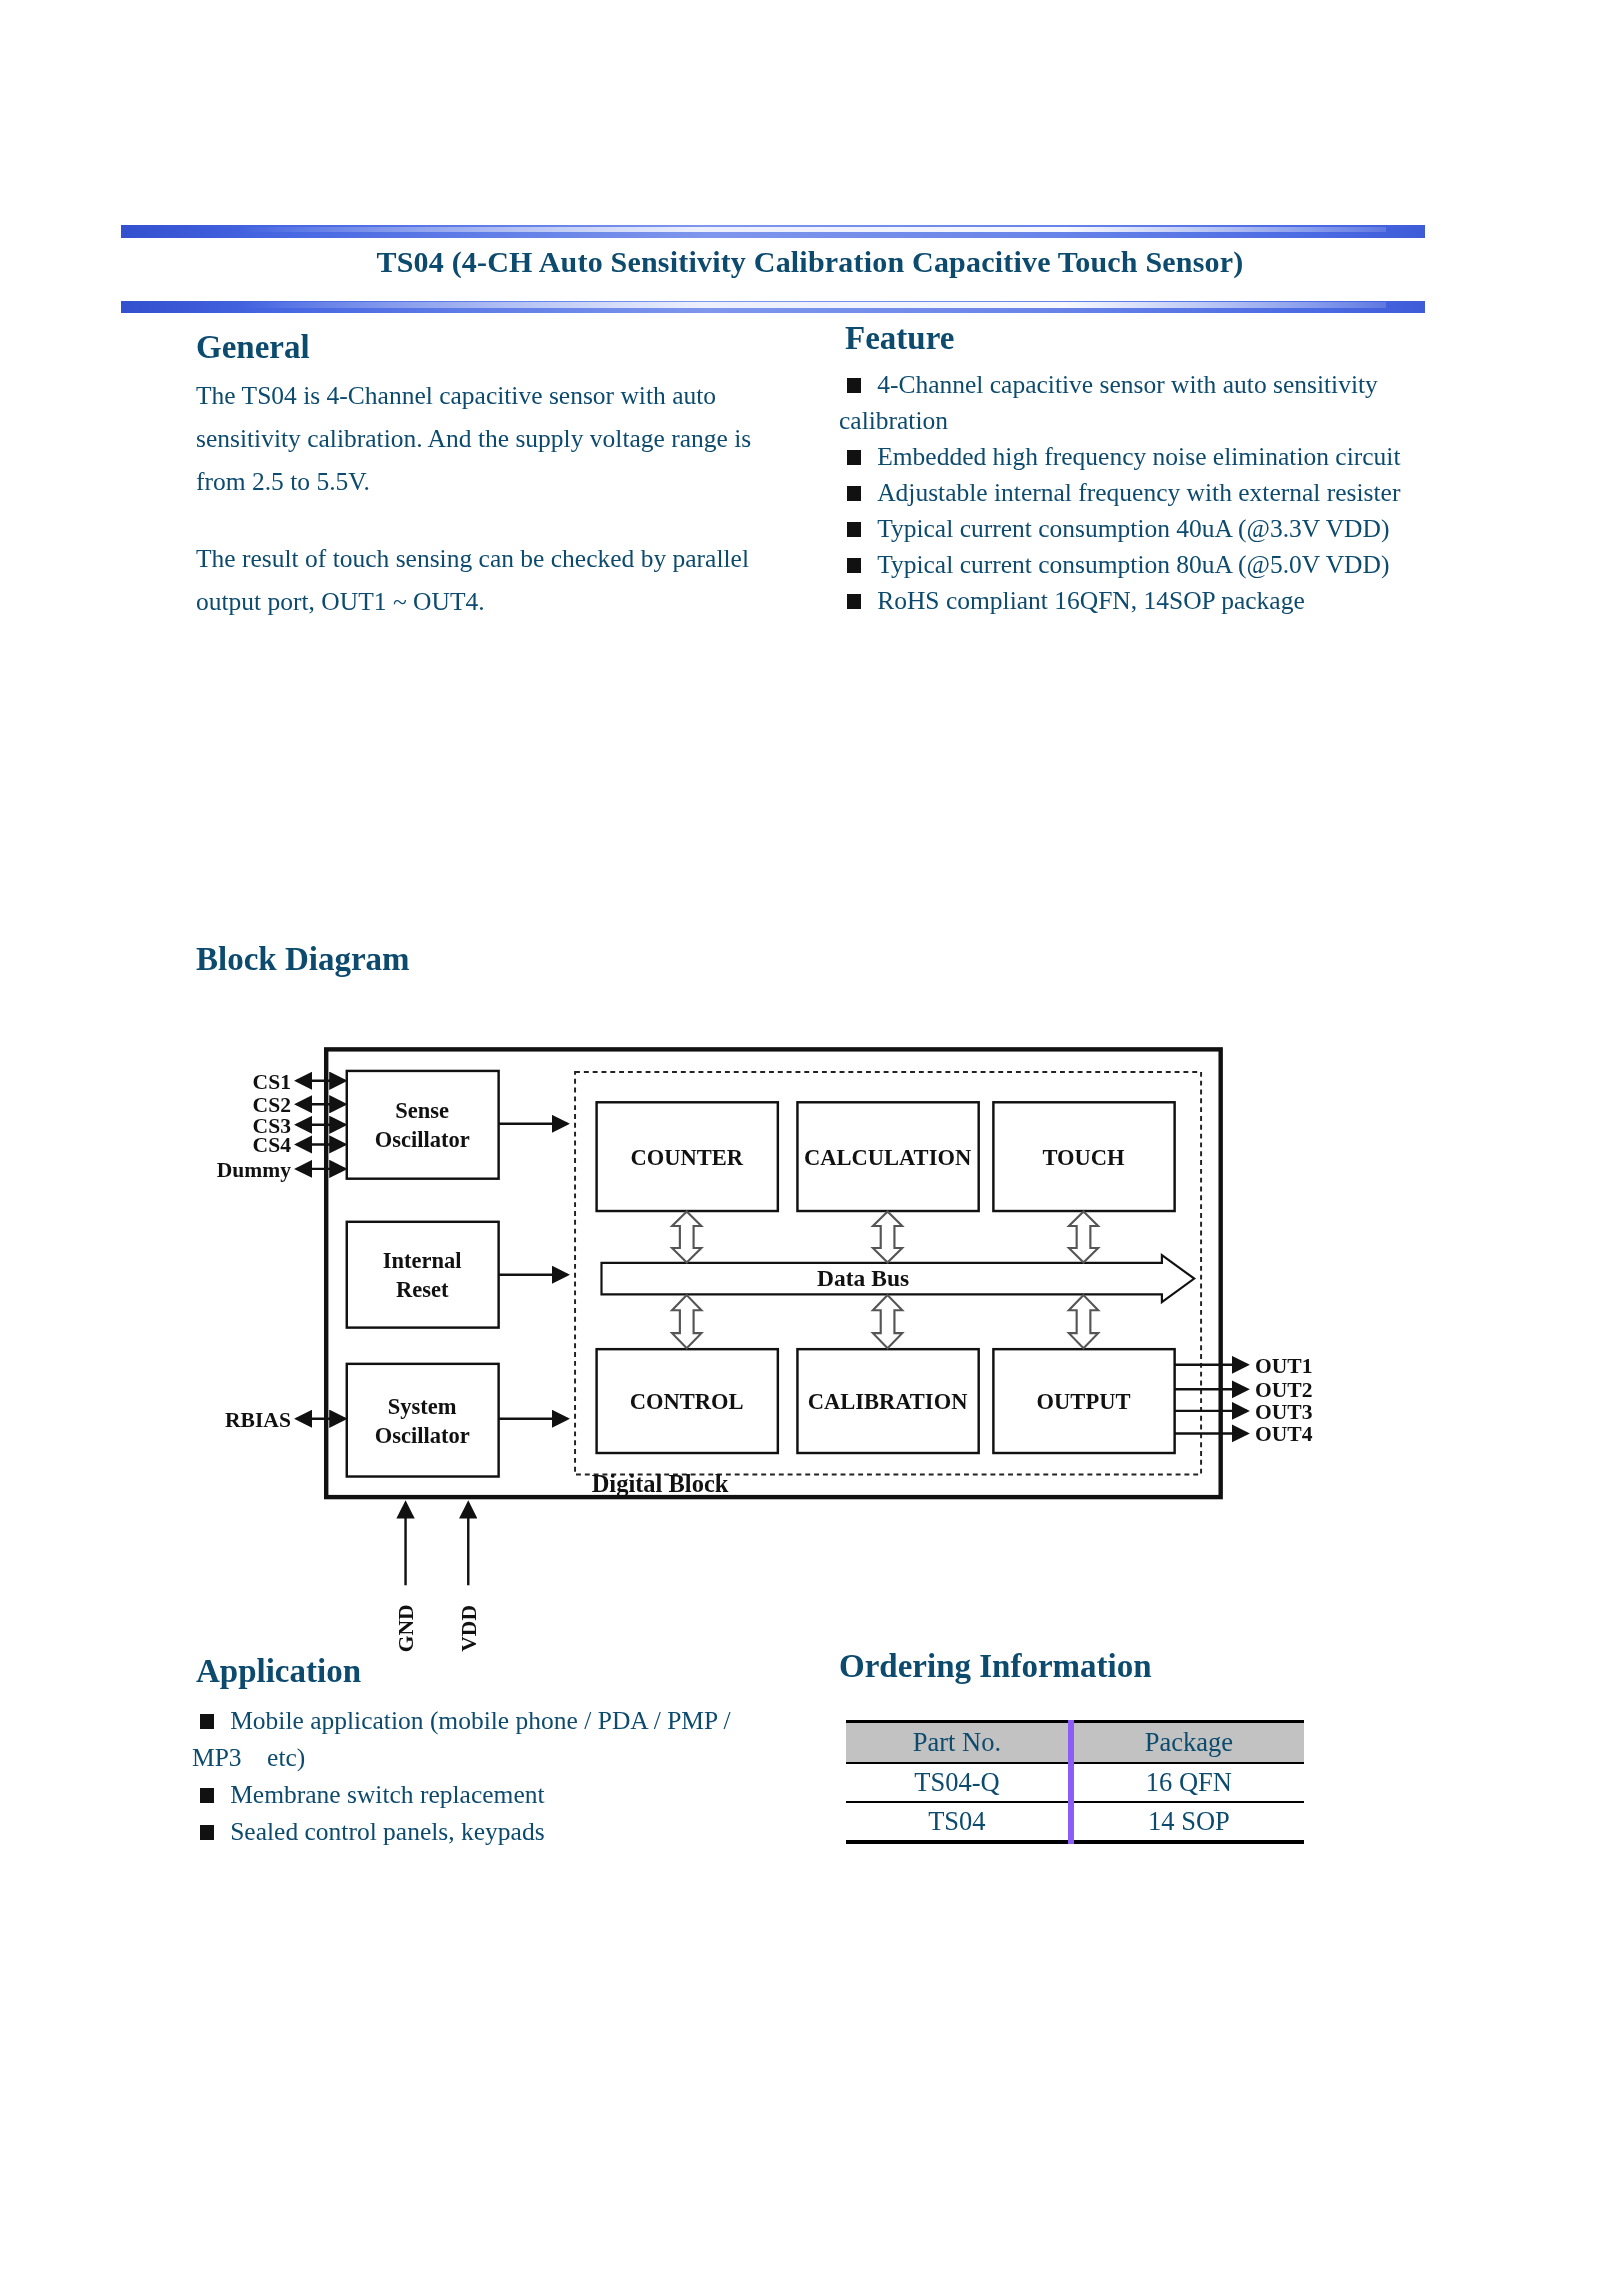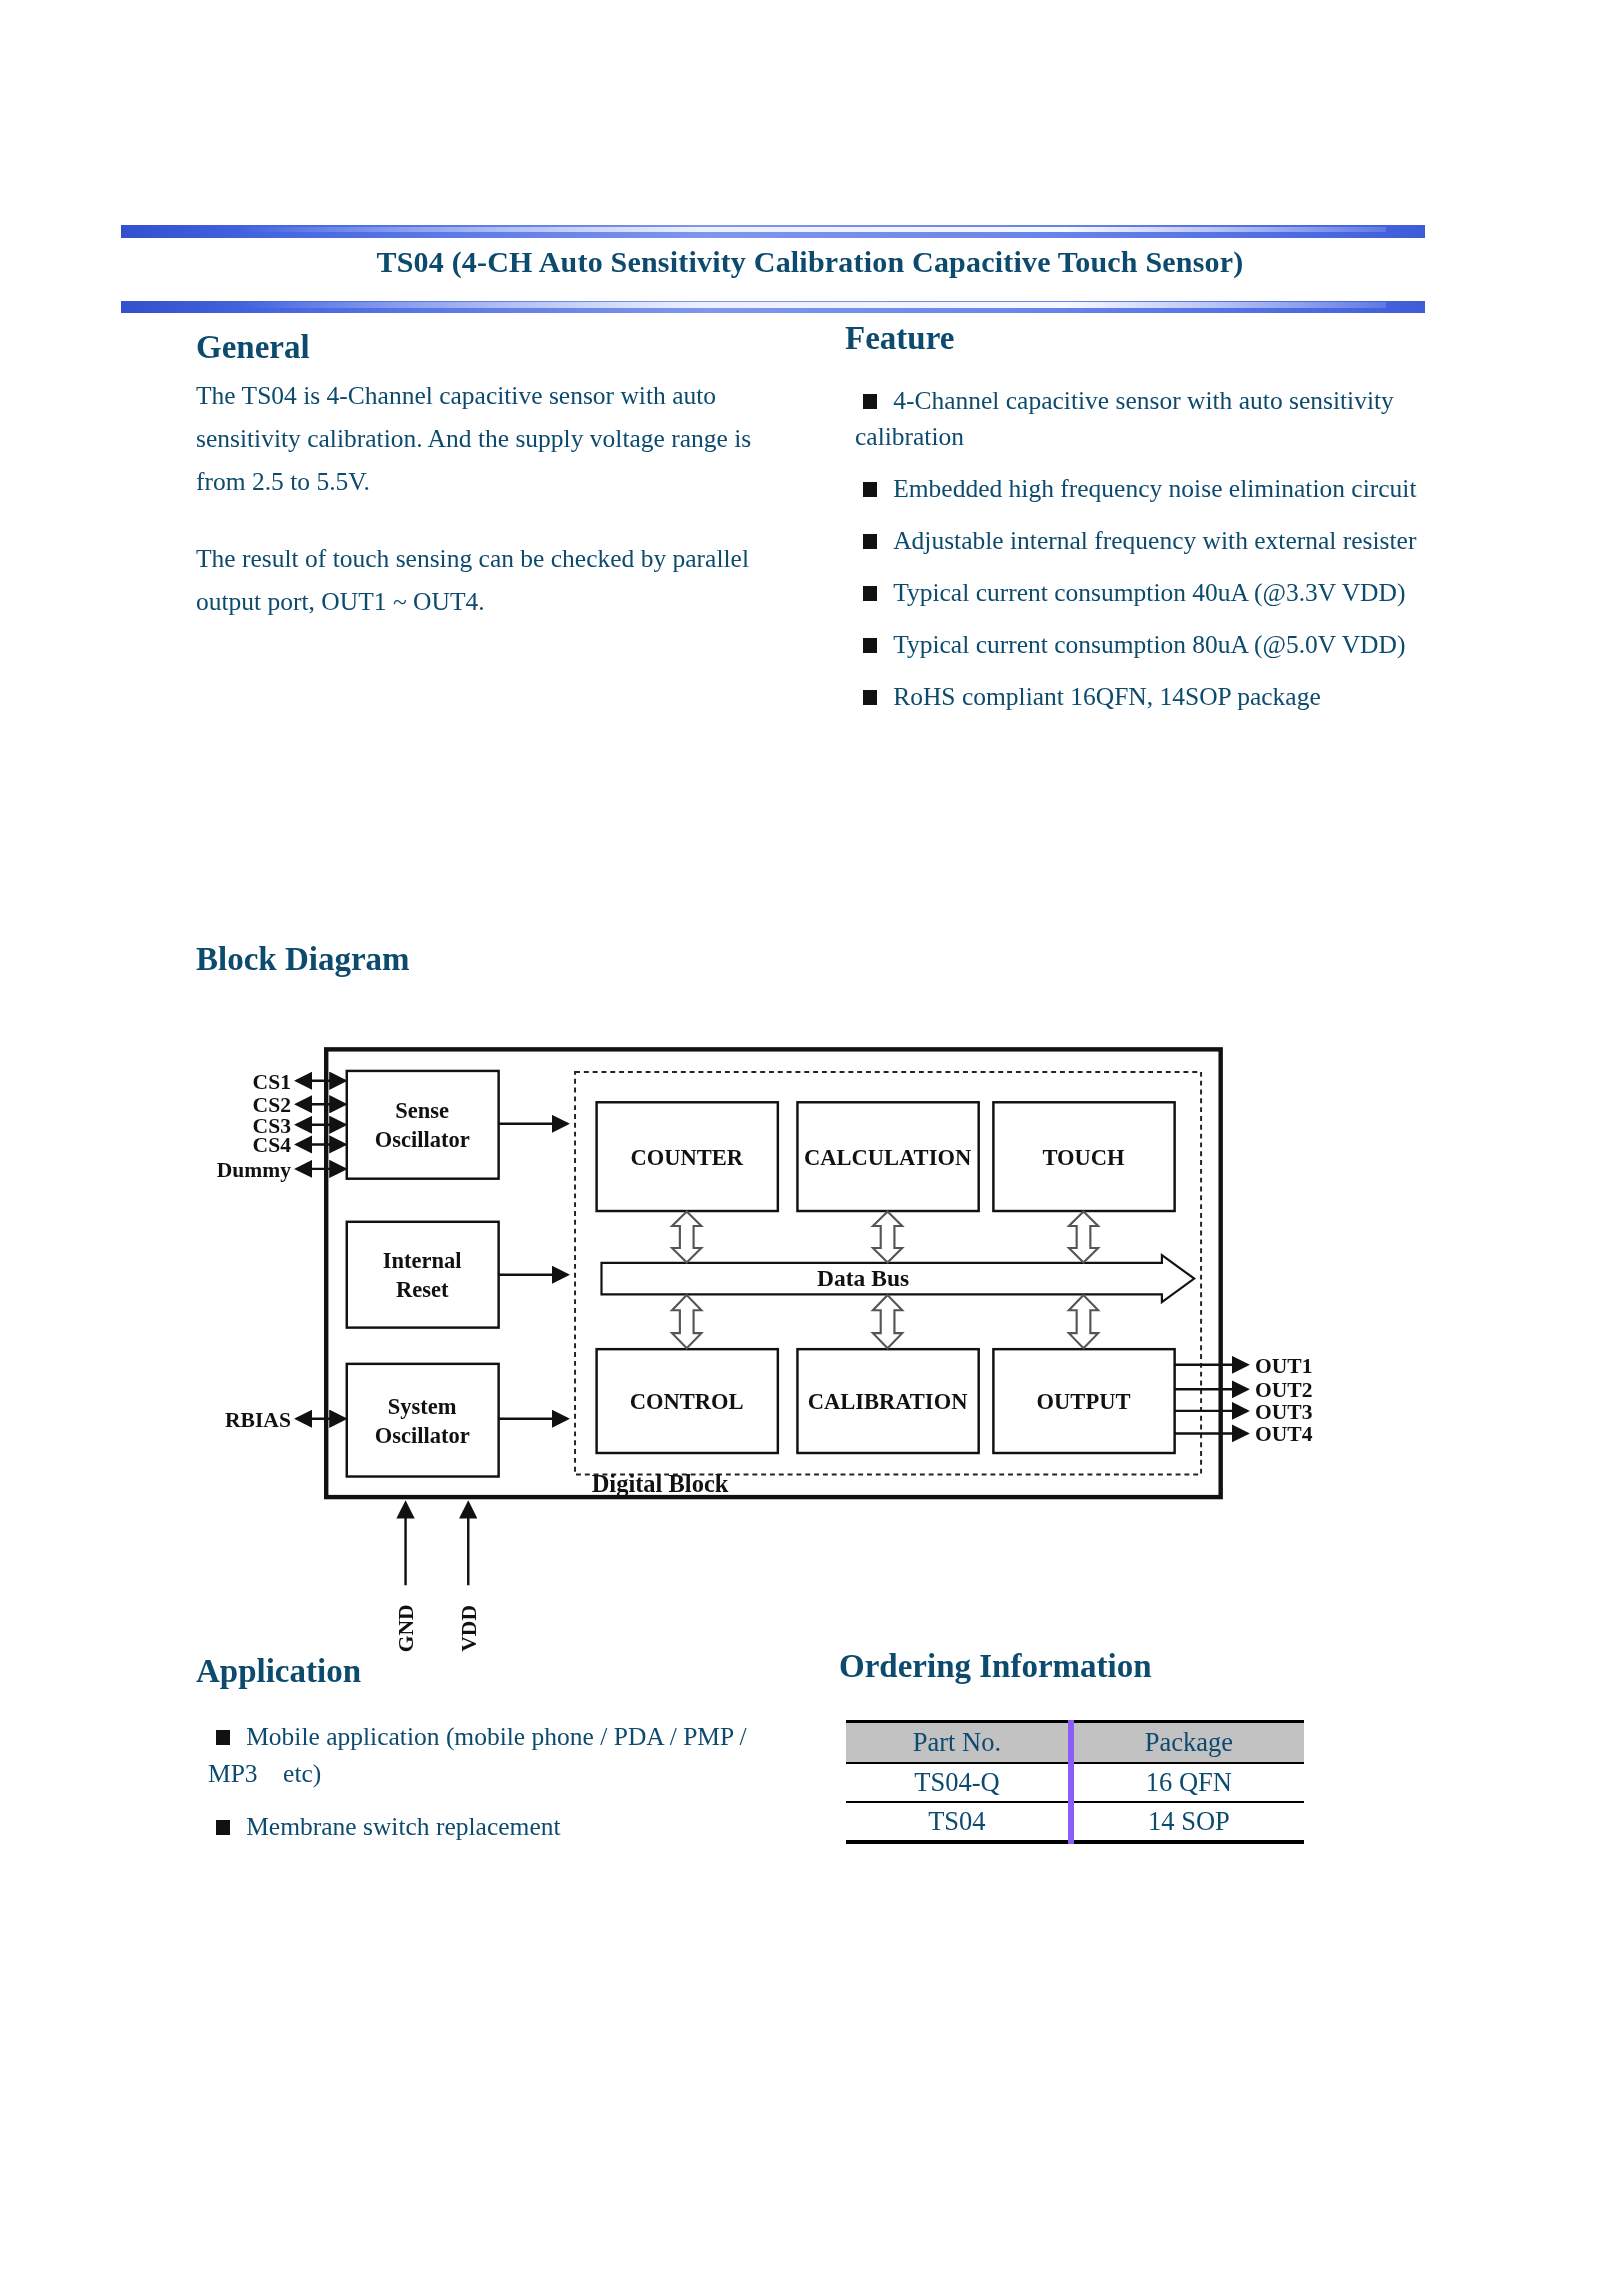--- a/index.html
+++ b/index.html
@@ -24,21 +24,21 @@
   .bar-bottom{top:301px;height:11.8px;}
   .doc-title{
     position:absolute;left:0;top:245px;width:1620px;
     text-align:center;font-size:30px;font-weight:bold;letter-spacing:0.2px;
   }
   
   .h2{position:absolute;font-size:33px;font-weight:bold;}
   
   .col-text{position:absolute;font-size:25.5px;}
   .para{line-height:43px;}
-  .li{line-height:36px;text-indent:0;margin:16px;}
+  .li{line-height:36px;text-indent:0;margin:0;}
   .li .sq{
     display:inline-block;width:14.7px;height:14.7px;background:#111;
     margin:0 15.7px 0 7.8px;vertical-align:baseline;
   }
   .li-text{white-space:pre-wrap;}
   .app .li{line-height:37px;}
   
   .diagram{position:absolute;left:216px;top:1019px;}
   .diagram text{font-family:"Liberation Serif","DejaVu Serif",serif;font-weight:bold;fill:#111;}
   .blk-lbl{font-size:23px;}
@@ -193,20 +193,21 @@
       <text transform="translate(265,622) rotate(-90)" text-anchor="middle">VDD</text>
     </g>
 
     <text x="383" y="483" class="dig-lbl">Digital Block</text>
   </svg>
 
   <div class="h2" style="left:196px;top:1653px;">Application</div>
   <div class="col-text app" style="left:192px;top:1702px;width:588px;">
     <div class="li"><span class="sq"></span><span class="li-text">Mobile application (mobile phone / PDA / PMP / MP3    etc)</span></div>
     <div class="li"><span class="sq"></span><span class="li-text">Membrane switch replacement</span></div>
+    <div class="li"><span class="sq"></span><span class="li-text">Sealed control panels, keypads</span></div>
   </div>
 
   <div class="h2" style="left:839px;top:1648px;">Ordering Information</div>
   <table class="order-table">
     <thead>
       <tr style="background:#c2c2c2;">
         <th class="c1">Part No.</th>
         <th>Package</th>
       </tr>
     </thead>

